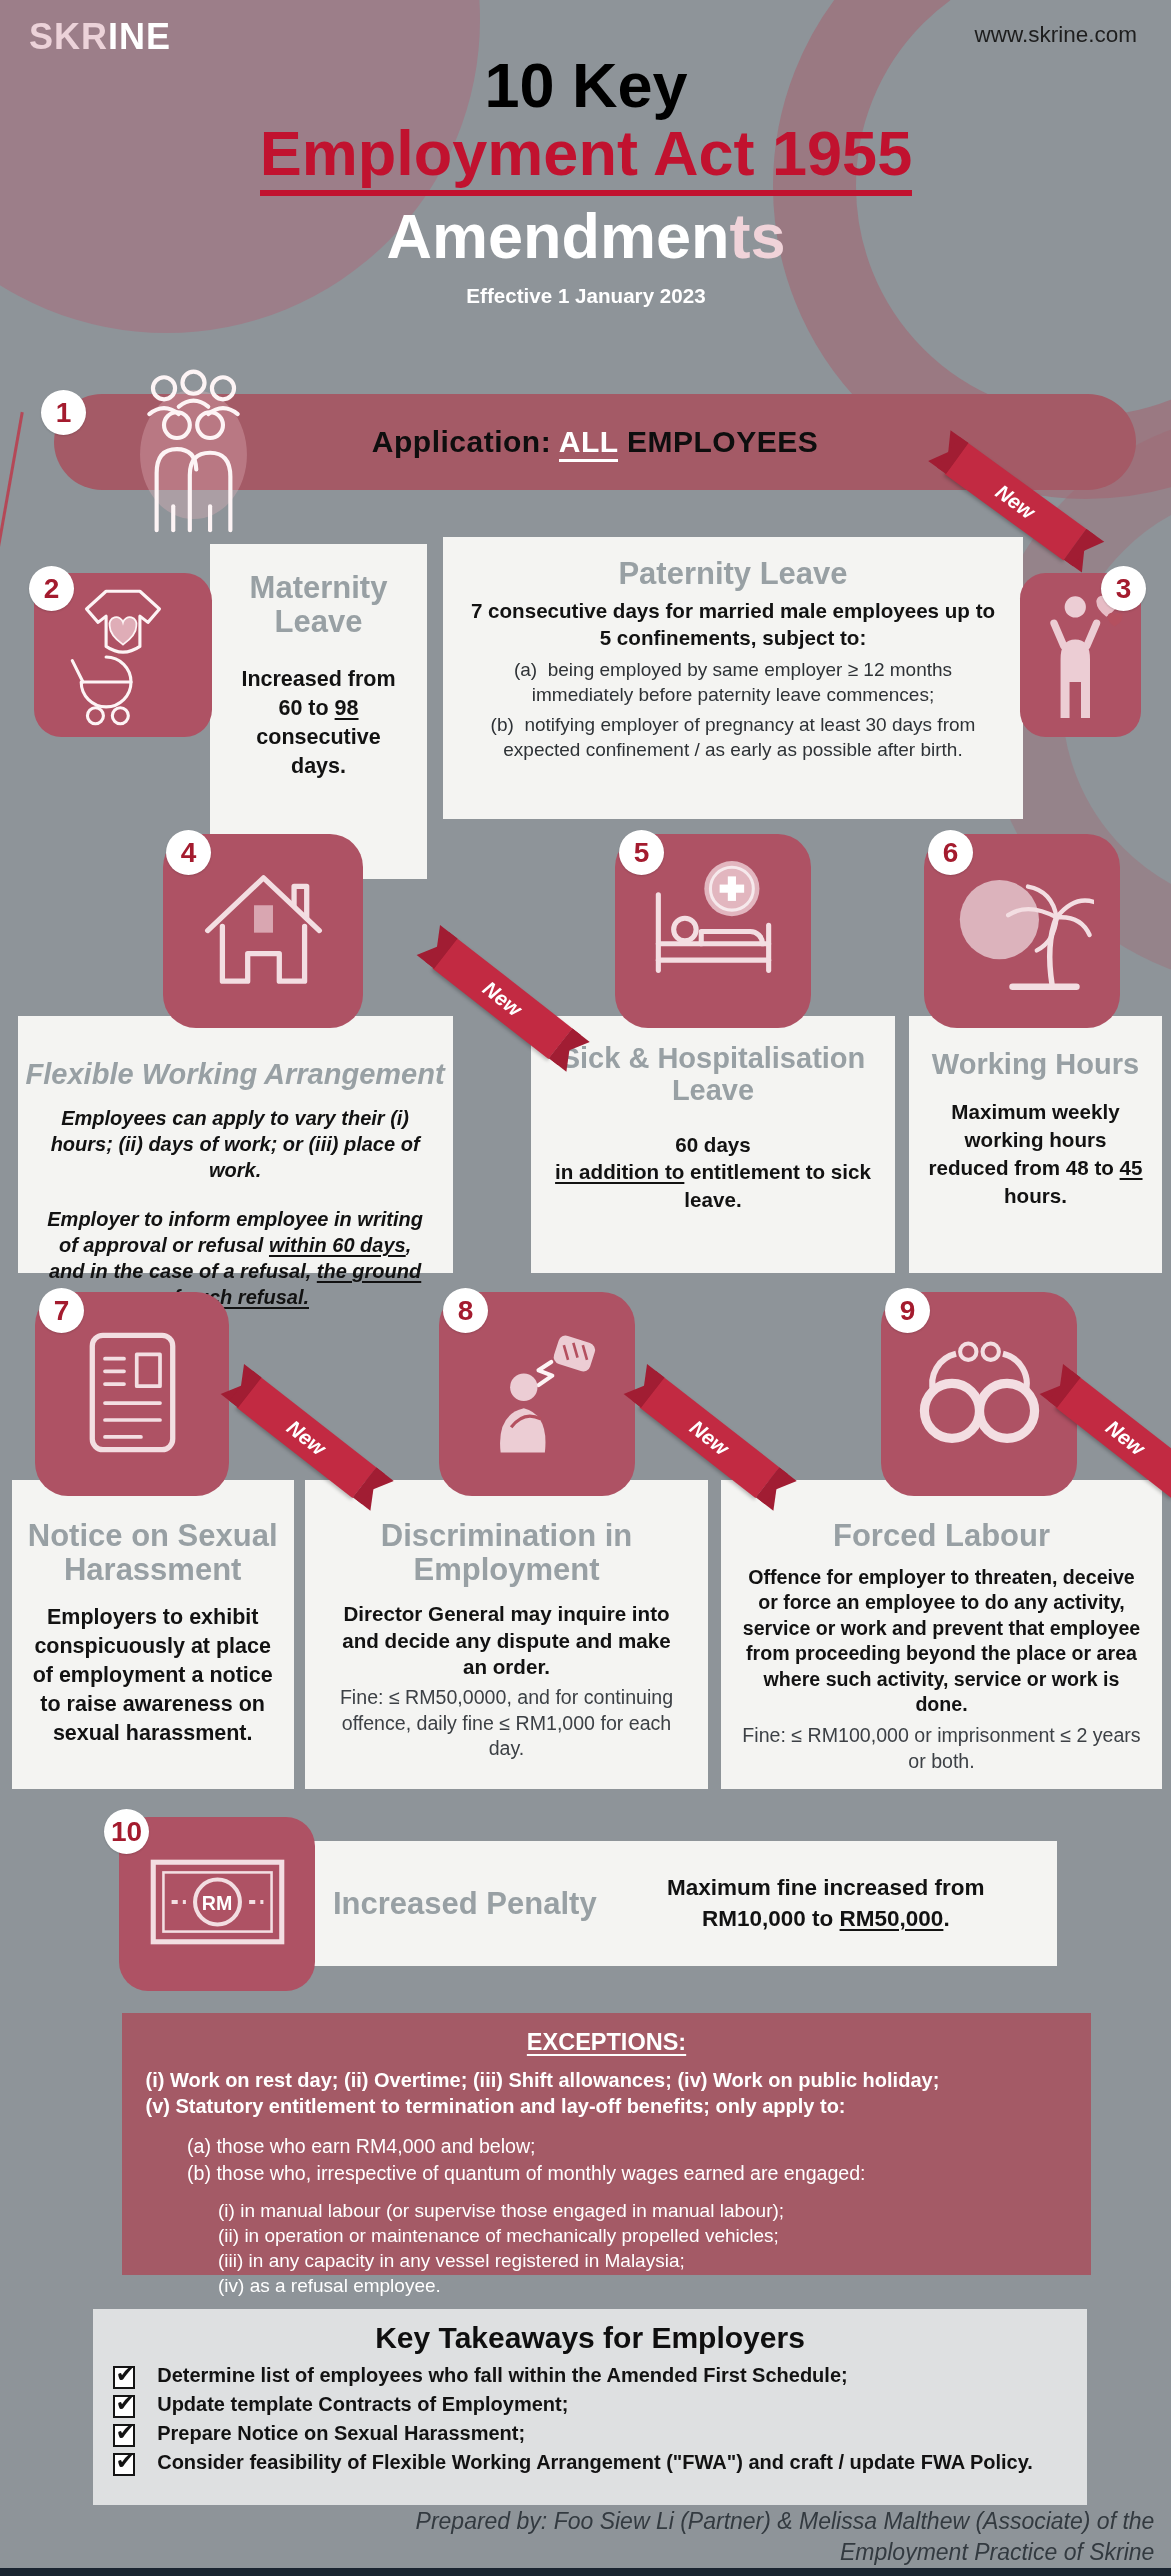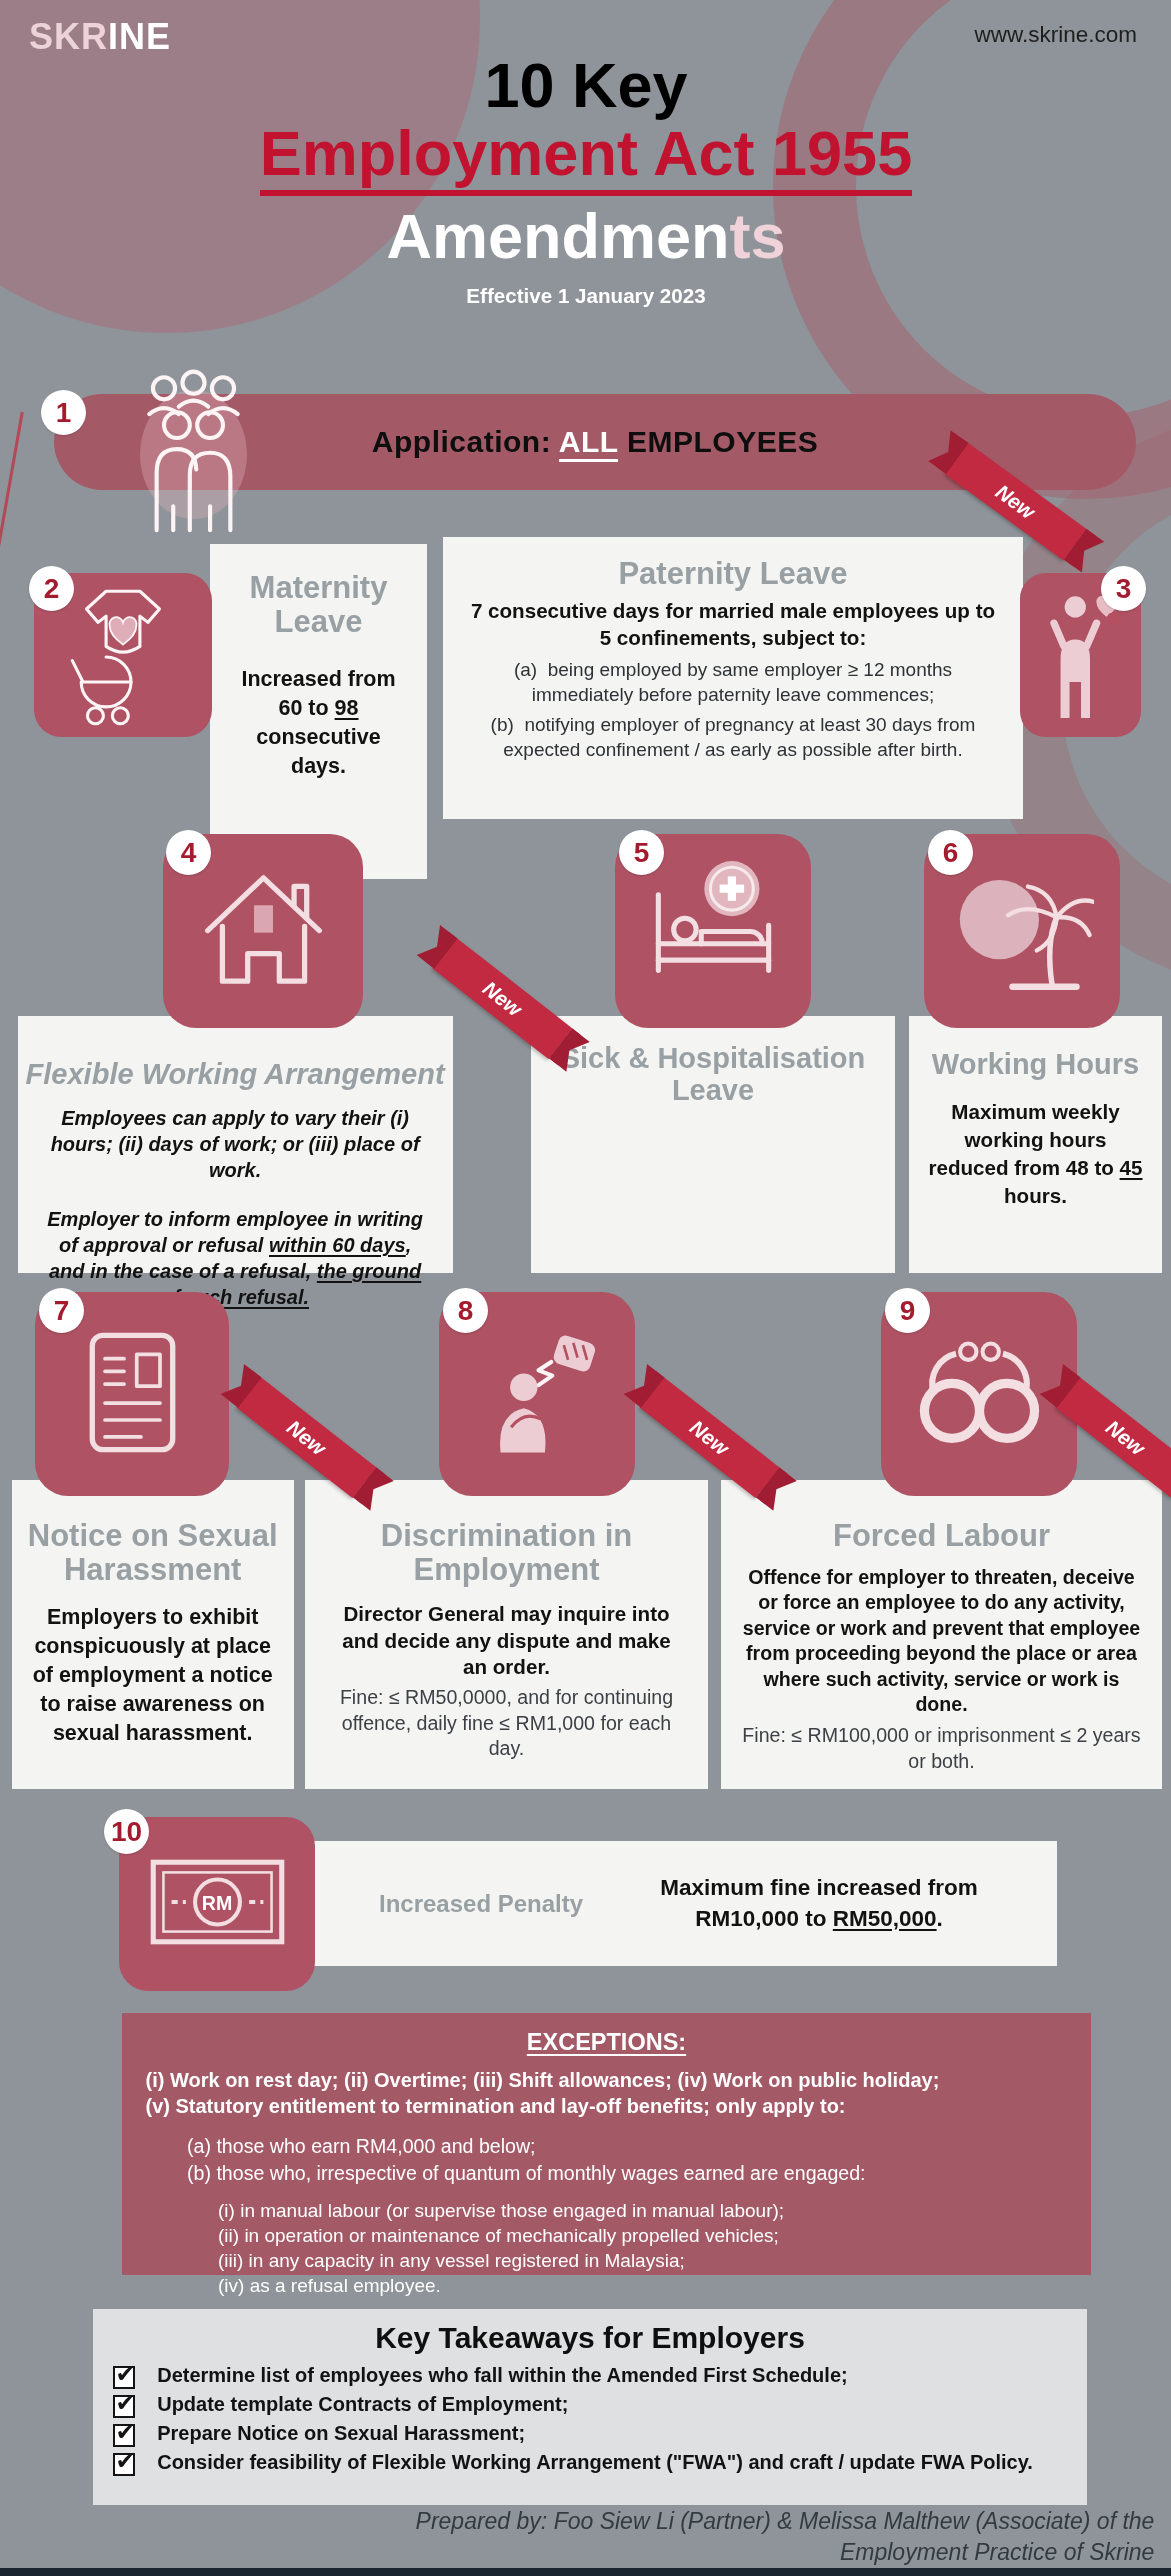--- a/index.html
+++ b/index.html
@@ -81,21 +81,21 @@
   .card7 .card-title,.card8 .card-title,.card9 .card-title{font-size:31px;}
   .card7 .bold-body{font-size:21.5px;margin-top:15.7px;padding:0 19.6px;line-height:1.35;}
   .card8 .bold-body{font-size:20.6px;margin-top:13.7px;padding:0 23.5px;line-height:1.3;}
   .card8 .fine{font-size:19.6px;margin-top:3.9px;padding:0 21.5px;line-height:1.3;}
   .card9 .bold-body{font-size:19.6px;margin-top:11.7px;padding:0 15.7px;line-height:1.3;}
   .card9 .fine{font-size:19.6px;margin-top:5.9px;padding:0 15.7px;line-height:1.3;}
   
   .tile10{left:119px;top:1817px;width:196px;height:174px;border-radius:29px;}
   .bar10{position:absolute;left:262px;top:1841px;width:795px;height:125px;background:#f4f4f2;z-index:1;
          display:flex;align-items:center;}
-  .bar10 .ip-title{margin-left:117px;font-size:24px;font-weight:700;color:#98a0a4;white-space:nowrap;}
+  .bar10 .ip-title{margin-left:71px;font-size:31px;font-weight:700;color:#98a0a4;white-space:nowrap;}
   .bar10 .ip-body{flex:1;text-align:center;font-size:22.5px;font-weight:700;color:#121212;
          padding:0 25.5px 0 23.5px;line-height:1.35;}
   .rm-label{position:absolute;color:#fff;font-weight:700;font-size:19.6px;left:50%;top:50%;
          transform:translate(-50%,-54%);text-align:right;}
   
   .exceptions{position:absolute;left:122px;top:2013px;width:969px;height:262px;background:#a45a66;
          color:#fff;box-sizing:border-box;padding-top:15.7px;}
   .exc-title{text-align:center;font-size:23.5px;font-weight:800;text-decoration:underline;
          text-decoration-thickness:2px;text-underline-offset:3.9px;}
   .exc-bold{margin:11.7px 23.5px 0;font-size:20px;font-weight:700;line-height:1.3;}
@@ -263,20 +263,24 @@
 
   <div class="card card4">
     <div class="card-title">Flexible Working Arrangement</div>
     <div class="bold-body p1">Employees can apply to vary their (i) hours; (ii) days of work; or (iii) place of work.</div>
     <div class="bold-body p2">
       <span>Employer to inform employee in writing of approval or refusal </span><span class="u">within 60 days</span><span>, and in the case of a refusal, </span><span class="u">the ground of such refusal.</span>
     </div>
   </div>
   <div class="card card5">
     <div class="card-title">Sick &amp; Hospitalisation Leave</div>
+    <div class="bold-body">
+      <div>60 days</div>
+      <div><span class="u">in addition to</span><span> entitlement to sick leave.</span></div>
+    </div>
   </div>
   <div class="card card6">
     <div class="card-title">Working Hours</div>
     <div class="bold-body">
       <span>Maximum weekly working hours reduced from 48 to </span><span class="u">45</span><span> hours.</span>
     </div>
   </div>
 
   <div class="badge" style="left:39px;top:1288px;">7</div>
   <div class="tile tile7">

